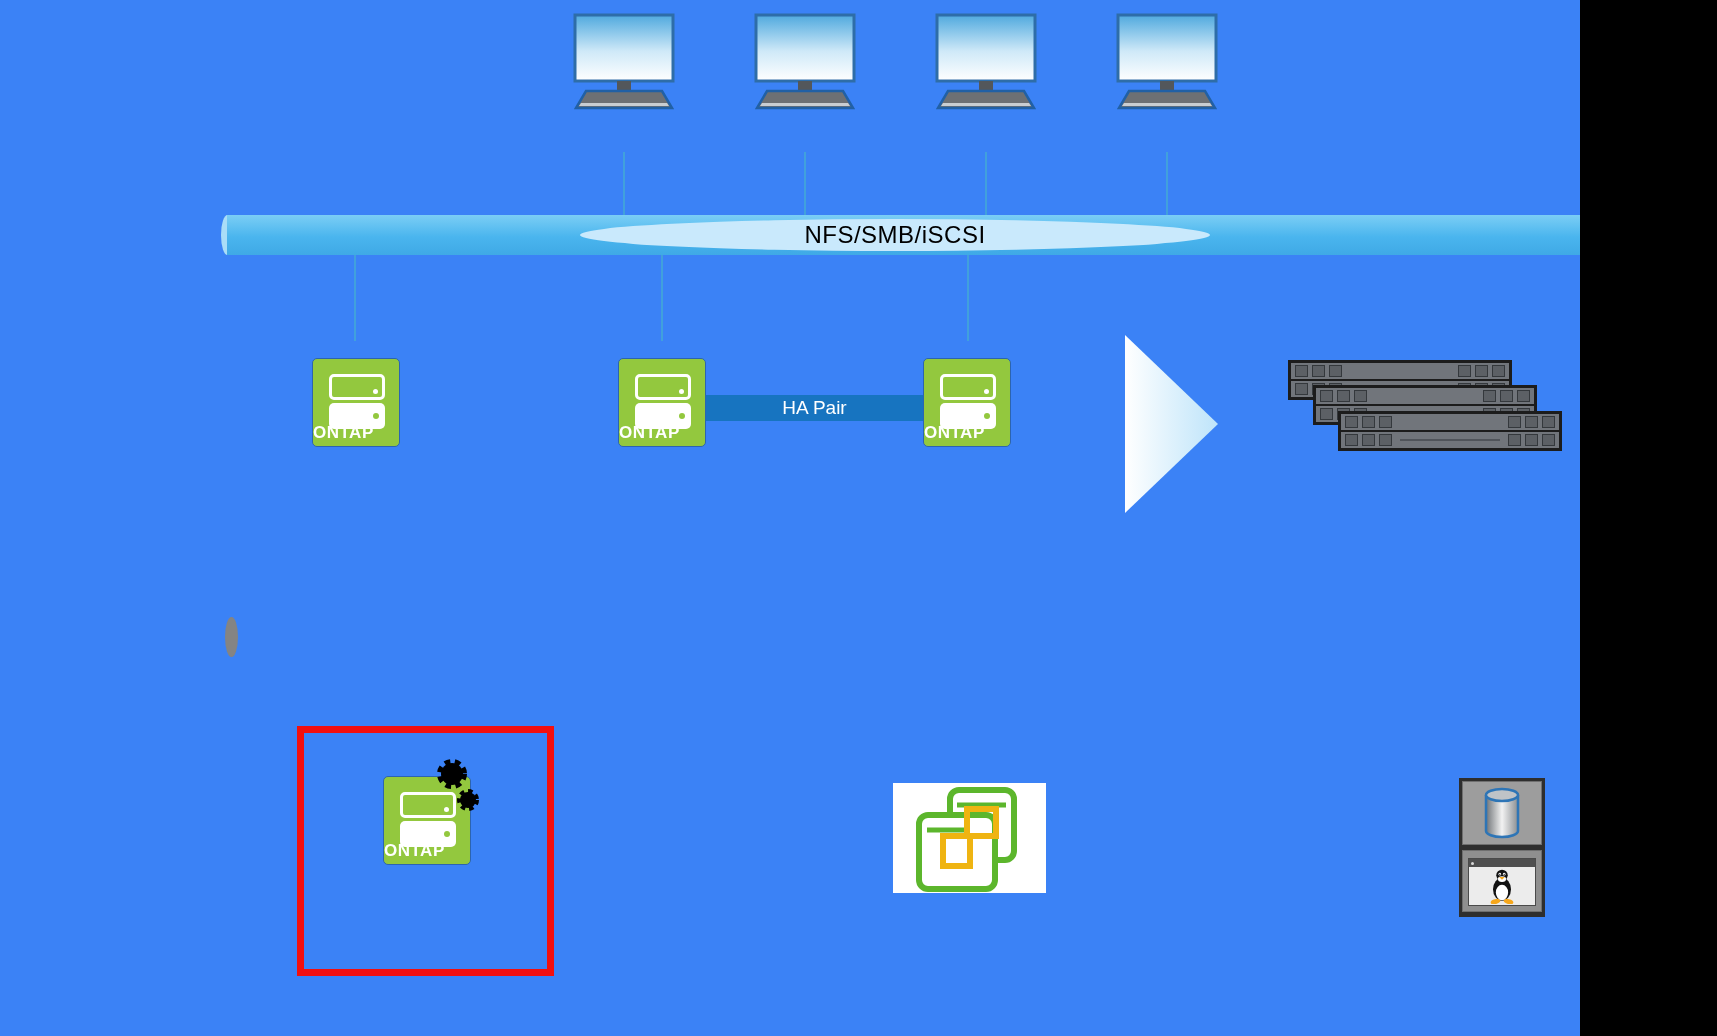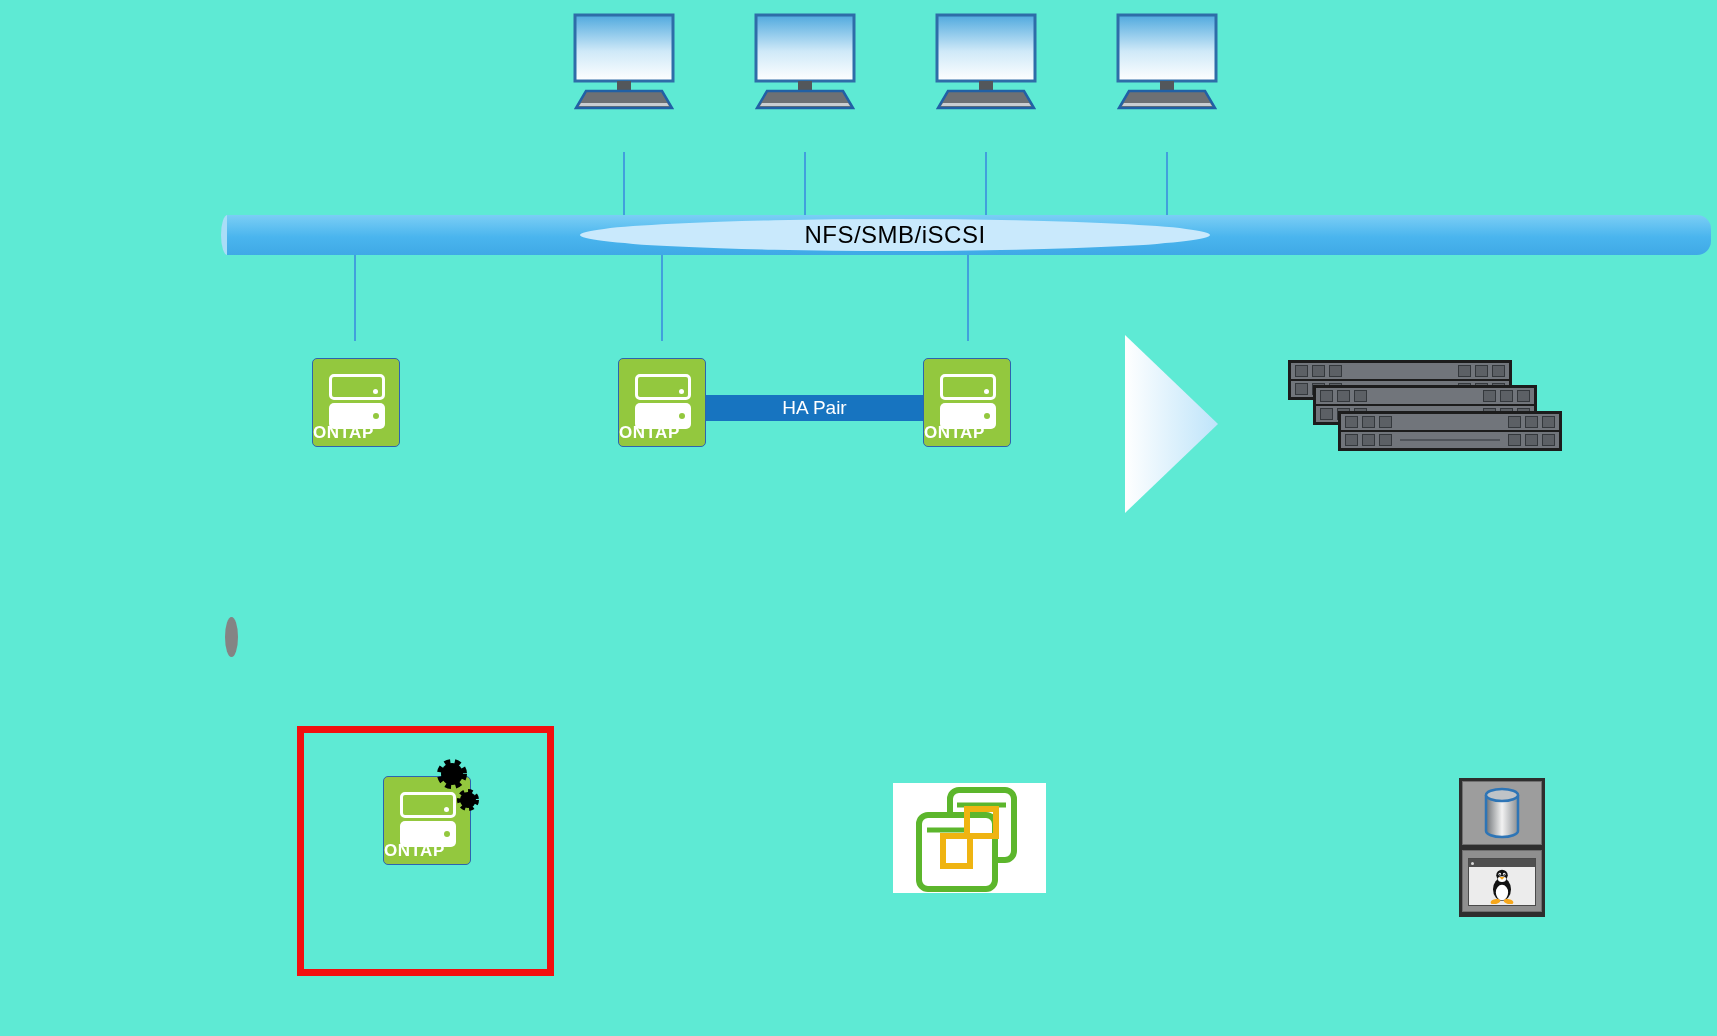--- a/index.html
+++ b/index.html
@@ -1,17 +1,17 @@
 <!DOCTYPE html>
 <html><head>
 <meta charset="utf-8">
 <style>
   html,body { margin:0; padding:0; background:#000; }
   .stage {
-    position:relative; width:1717px; height:1036px; background:#5eead4;
+    position:relative; width:1580px; height:1036px; background:#3b82f6;
     overflow:hidden; font-family:"Liberation Sans", sans-serif;
   }
   .abs { position:absolute; }
 
   
   .monitor { position:absolute; width:104px; height:100px; }
 
   
   .vline { position:absolute; width:2px; background:#41A0DC; }
 

